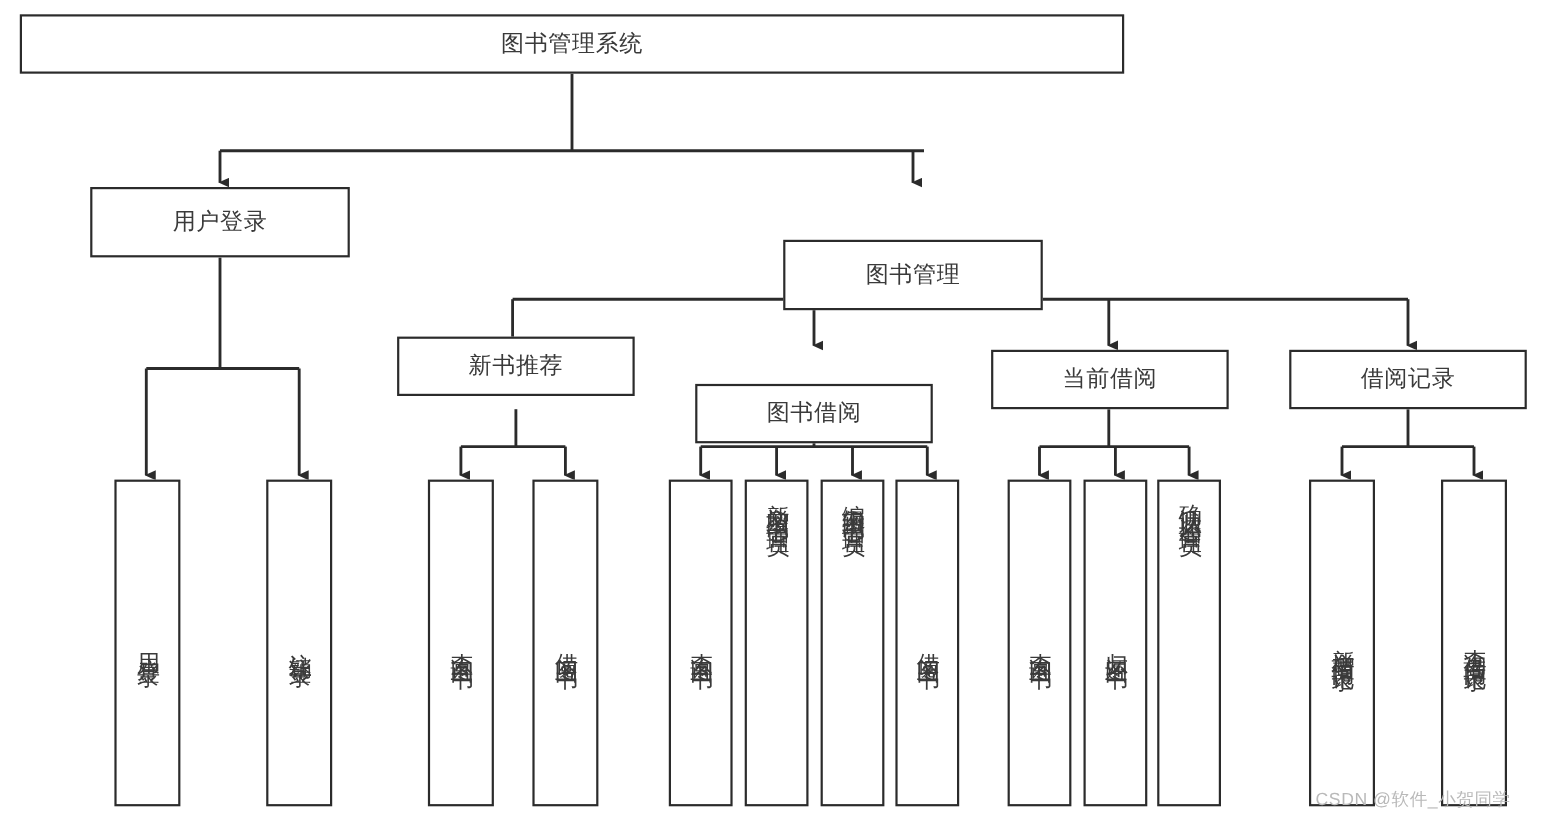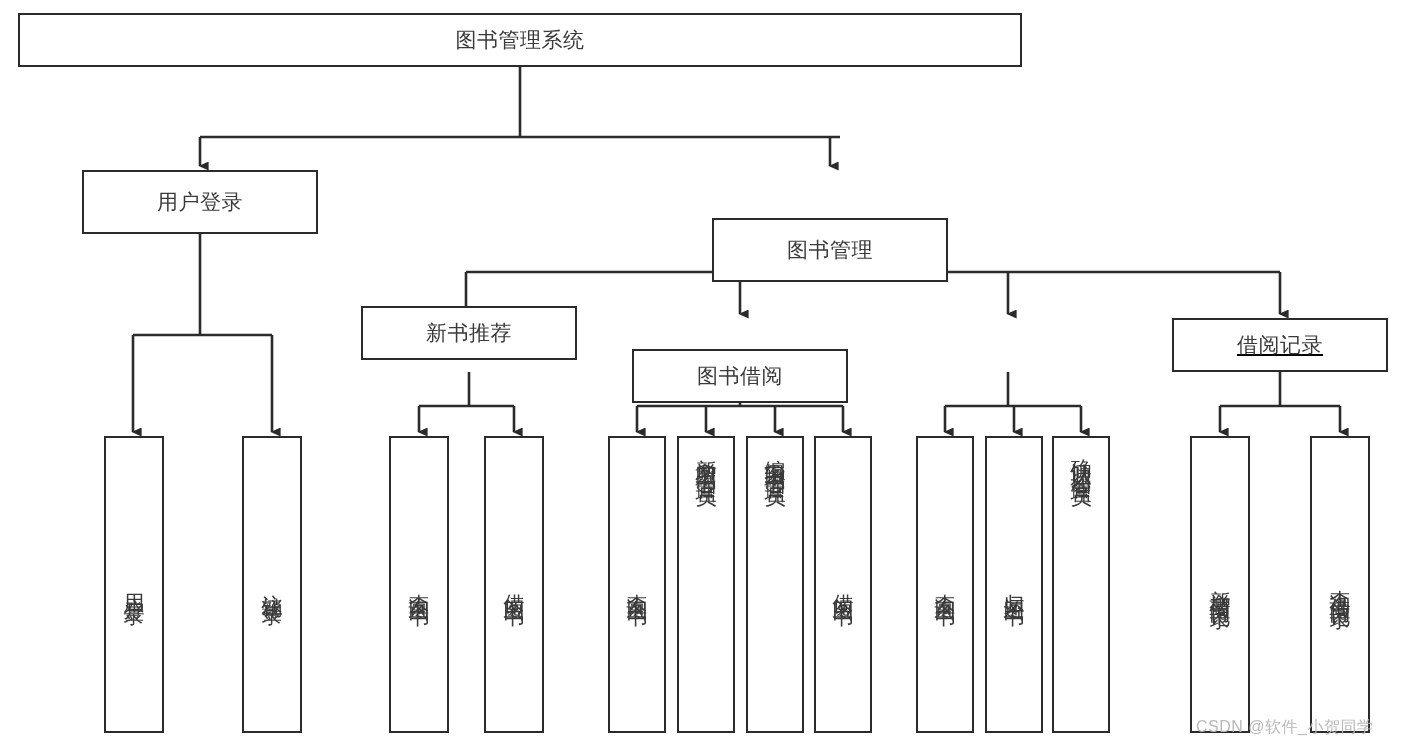--- a/index.html
+++ b/index.html
@@ -134,21 +134,24 @@
   <div class="node-box" style="left:712px; top:170px; width:236px; height:64px;margin-top:48px;">
     <span class="node-label-h">图书管理</span>
   </div>
 
   <div class="node-box" style="left:361px; top:306px; width:216px; height:54px;">
     <span class="node-label-h">新书推荐</span>
   </div>
   <div class="node-box" style="left:632px; top:318px; width:216px; height:54px;margin-top:31px;">
     <span class="node-label-h">图书借阅</span>
   </div>
-  <div class="node-box" style="left:1172px; top:318px; width:216px; height:54px;text-decoration:underline;">
+  <div class="node-box" style="left:901px; top:318px; width:216px; height:54px;">
+    <span class="node-label-h">当前借阅</span>
+  </div>
+  <div class="node-box" style="left:1172px; top:318px; width:216px; height:54px;">
     <span class="node-label-h">借阅记录</span>
   </div>
 
   <div class="node-box vertical centered" style="left:104px; top:436px; width:60px; height:297px;">
     <span class="node-label-v">用户登录</span>
   </div>
   <div class="node-box vertical centered" style="left:242px; top:436px; width:60px; height:297px;">
     <span class="node-label-v">注销登录</span>
   </div>
 

